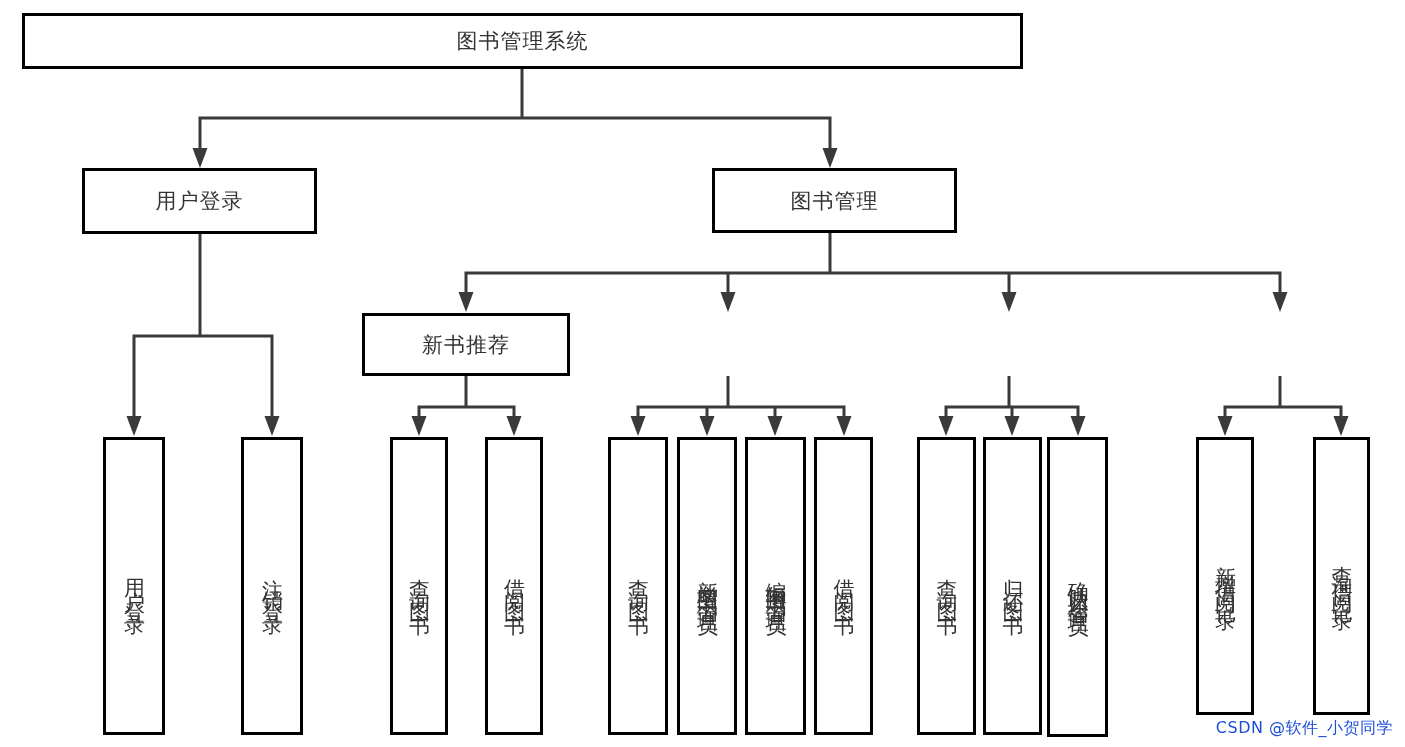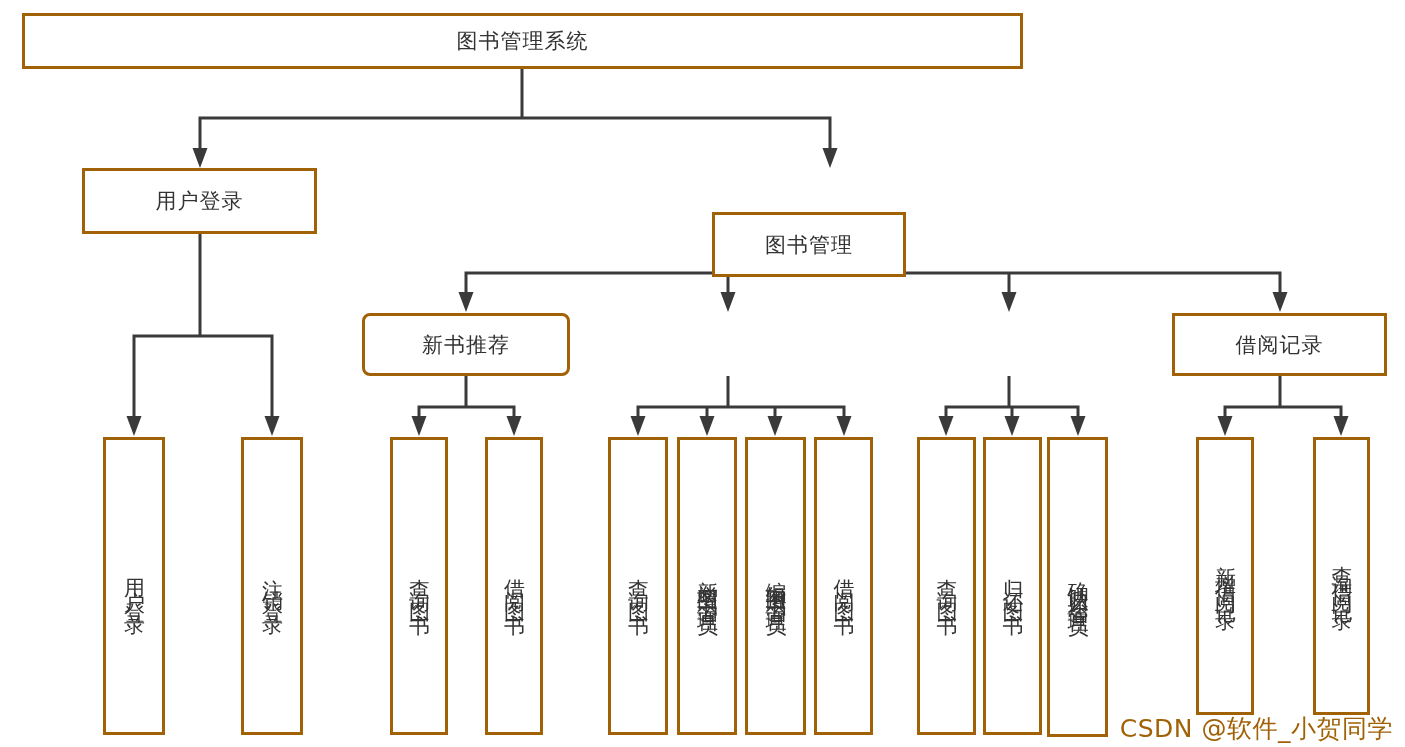--- a/index.html
+++ b/index.html
@@ -20,21 +20,21 @@
     position: absolute;
     left: 0;
     top: 0;
     width: 1405px;
     height: 747px;
     z-index: 1;
   }
   .node {
     position: absolute;
     box-sizing: border-box;
-    border: 3px solid #a16207;
+    border: 3px solid #000000;
     background: #ffffff;
     display: flex;
     align-items: center;
     justify-content: center;
     z-index: 2;
   }
   .node .label {
     font-size: 21px;
     color: #333333;
     white-space: nowrap;
@@ -47,23 +47,23 @@
     text-orientation: mixed;
     white-space: normal;
     line-height: 1.0;
   }
   .node.v.ls4 .label { letter-spacing: 12px; }
   .node.v.ls6 .label { letter-spacing: 9px; }
   .node.v.ls9 .label { letter-spacing: 5px; }
   .watermark {
     position: absolute;
     right: 12px;
-    bottom: 2px;
-    font-size: 25px;
-    color: #a16207;
+    bottom: 8px;
+    font-size: 16px;
+    color: #1d4ed8;
     letter-spacing: 0.5px;
     z-index: 5;
     white-space: nowrap;
   }
 </style>
 </head>
 <body>
 
 <div class="stage">
 
@@ -98,29 +98,26 @@
     </g>
   </svg>
 
   <div class="node h" style="left:22px; top:13px; width:1001px; height:56px;">
     <span class="label">图书管理系统</span>
   </div>
 
   <div class="node h" style="left:82px; top:168px; width:235px; height:66px;">
     <span class="label">用户登录</span>
   </div>
-  <div class="node h" style="left:712px; top:168px; width:194px; height:65px;margin-top:44px;">
+  <div class="node h" style="left:712px; top:168px; width:245px; height:65px;">
     <span class="label">图书管理</span>
   </div>
 
-  <div class="node h" style="left:362px; top:313px; width:208px; height:63px;border-radius:8px;">
+  <div class="node h" style="left:362px; top:313px; width:208px; height:63px;">
     <span class="label">新书推荐</span>
-  </div>
-  <div class="node h" style="left:1172px; top:313px; width:215px; height:63px;">
-    <span class="label">借阅记录</span>
   </div>
 
   <div class="node v ls4" style="left:103px; top:437px; width:62px; height:298px;">
     <span class="label">用户登录</span>
   </div>
   <div class="node v ls4" style="left:241px; top:437px; width:62px; height:298px;">
     <span class="label">注销登录</span>
   </div>
 
   <div class="node v ls4" style="left:390px; top:437px; width:58px; height:298px;">

